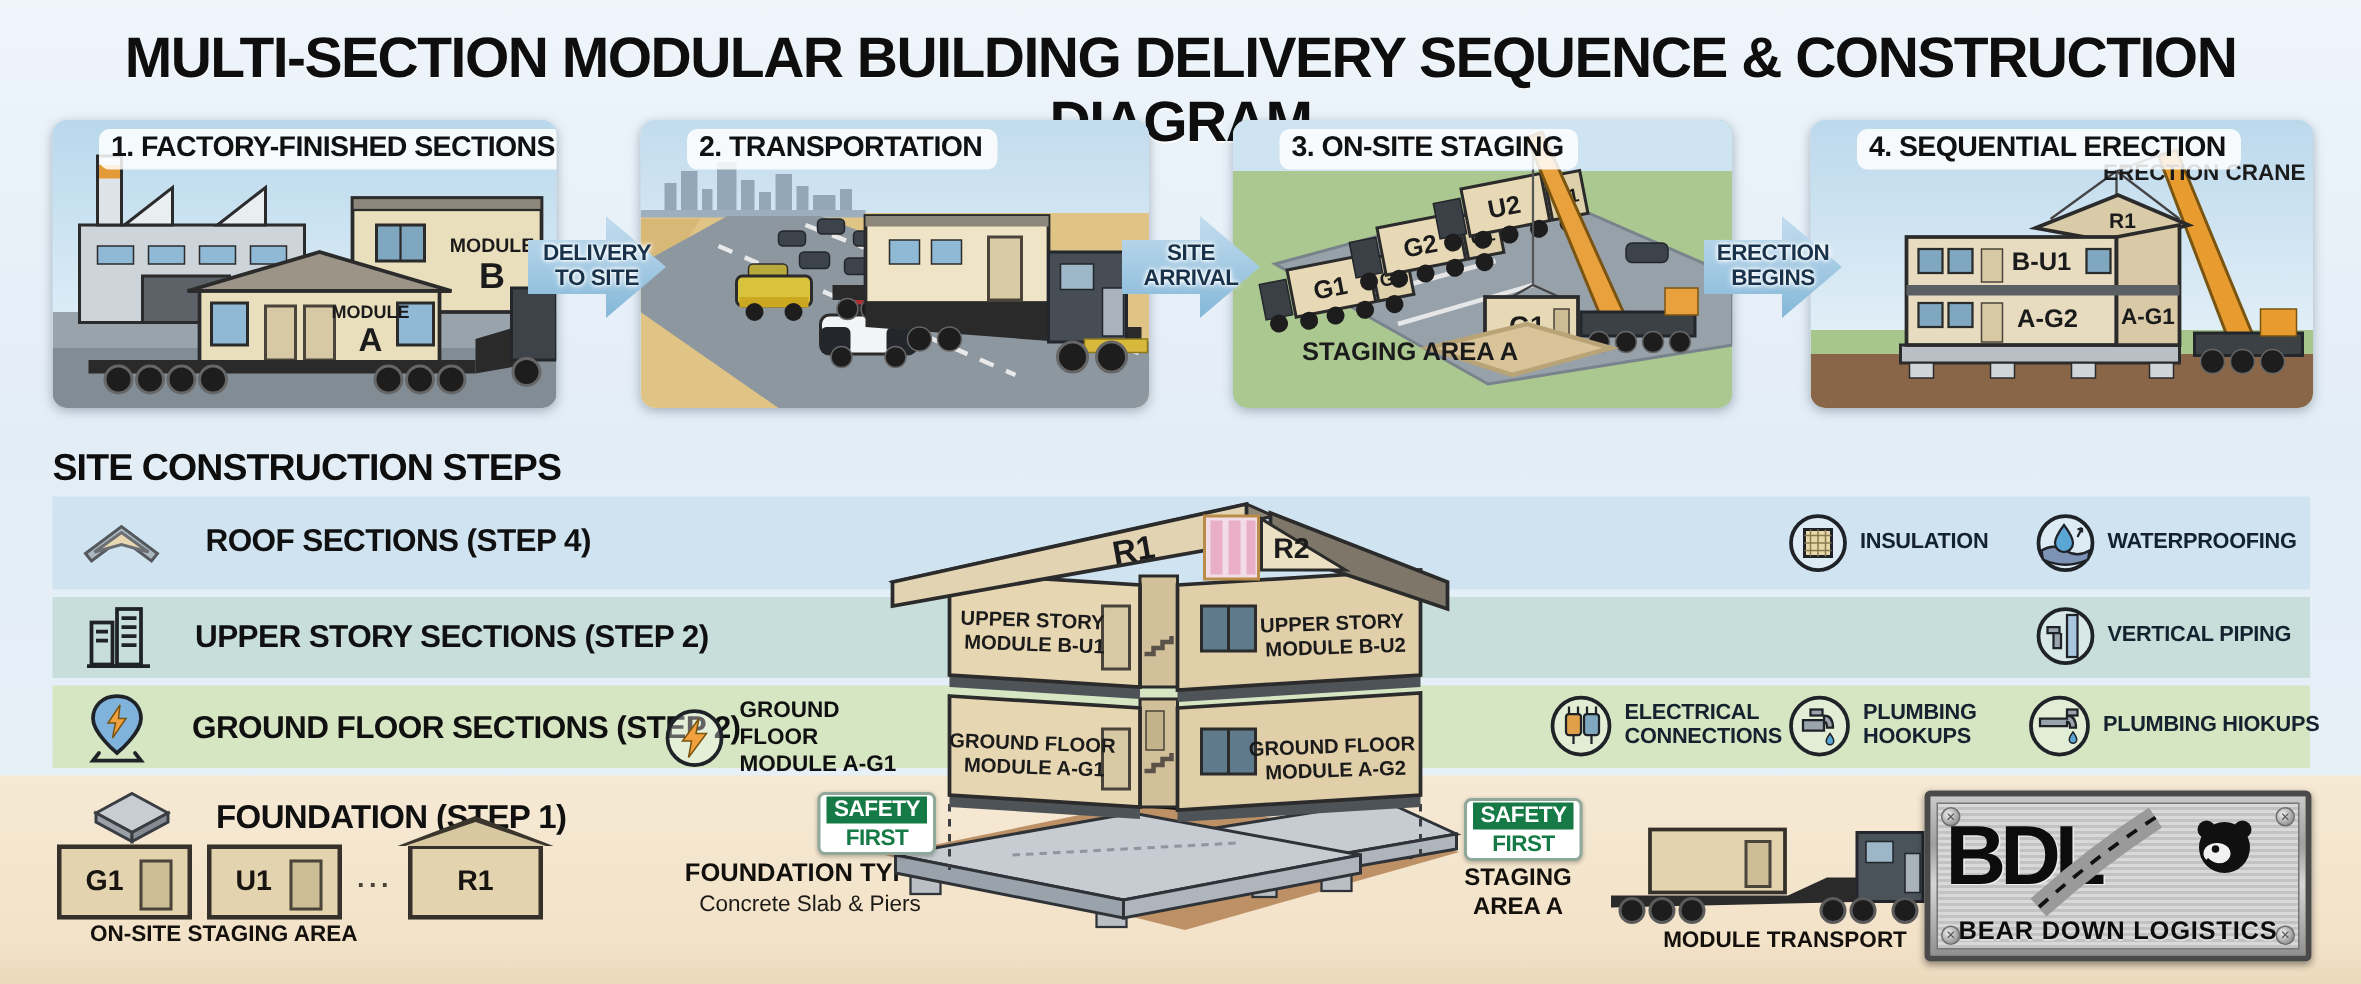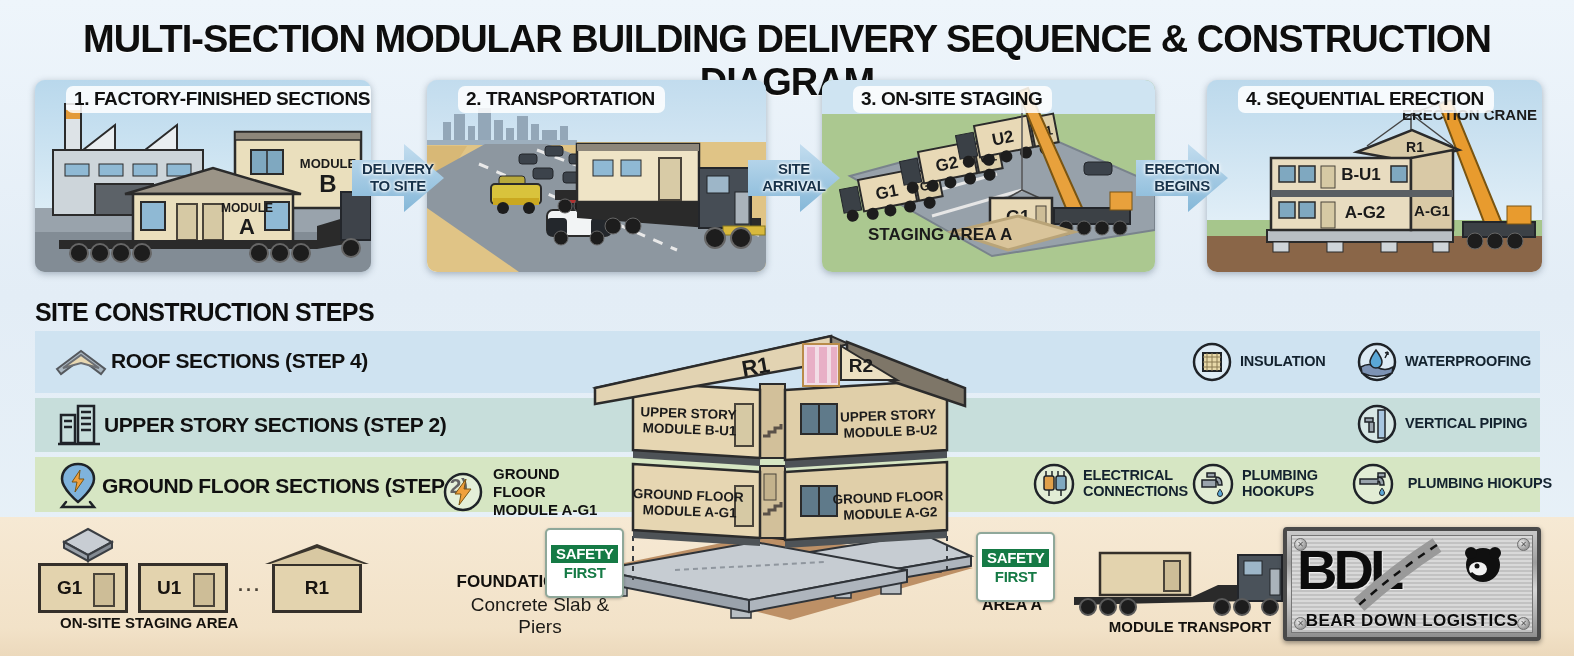--- a/index.html
+++ b/index.html
@@ -24,21 +24,21 @@
     text-shadow:0 0 3px #fff,0 0 5px #fff,0 0 2px #fff;}
   
   .steps-heading{position:absolute;left:35px;top:298px;font-size:25px;font-weight:bold;
     letter-spacing:-.6px;color:#0e0e0e;}
   .band{position:absolute;left:35px;width:1505px;z-index:1;}
   .band-roof{top:331px;height:62px;background:#cfe3f1;}
   .band-upper{top:398px;height:54px;background:#c7dedb;}
   .band-ground{top:457px;height:55px;background:#d6e6c3;}
   .ground-area{position:absolute;left:0;top:517px;width:1574px;height:139px;
     background:linear-gradient(180deg,#f6e9d4 0%,#f2e2c8 80%,#ecd9bc 100%);z-index:1;}
-  .row-label{position:absolute;display:flex;align-items:center;gap:4px;z-index:3;}
+  .row-label{position:absolute;display:flex;align-items:center;gap:30px;z-index:3;}
   .row-label .txt{font-size:21px;font-weight:bold;letter-spacing:-.4px;color:#101010;white-space:nowrap;}
   .row-foundation .txt{font-size:22px;}
   
   .legend{position:absolute;display:flex;align-items:center;gap:8px;z-index:3;}
   .legend .txt{font-size:14.5px;font-weight:bold;line-height:1.1;letter-spacing:-.2px;color:#13222e;}
   .circle-icon{flex:0 0 auto;}
   
   .module-note{position:absolute;left:443px;top:465px;display:flex;align-items:center;gap:10px;z-index:3;}
   .module-note .txt{font-size:15px;font-weight:bold;width:118px;line-height:1.2;color:#101010;}
   
@@ -56,27 +56,27 @@
     border-bottom:20px solid #3a352d;}
   .mod-roof:after{content:"";position:absolute;left:-47px;top:4px;width:0;height:0;
     border-left:47px solid transparent;border-right:47px solid transparent;
     border-bottom:16px solid #d8c8a2;}
   .mod-dots{font-size:18px;font-weight:bold;color:#4a4337;padding-bottom:12px;letter-spacing:2px;}
   .mod-caption{position:absolute;left:60px;top:614px;font-size:15px;font-weight:bold;z-index:3;color:#14110d;}
   
   .row-foundation{left:62px;top:527px;}
   
   .safety{position:absolute;background:#fff;border:2px solid #8fa89a;border-radius:5px;
-    padding:15px 4px;z-index:5;box-shadow:0 1px 3px rgba(0,0,0,.25);text-align:center;}
+    padding:1px 4px;z-index:5;box-shadow:0 1px 3px rgba(0,0,0,.25);text-align:center;}
   .safety .s1{background:#157a45;color:#fff;font-weight:bold;font-size:15px;
     padding:0 5px 1px;letter-spacing:-.3px;}
   .safety .s2{color:#157a45;font-weight:bold;font-size:15px;letter-spacing:-.3px;margin-top:1px;}
   .foundation-type{position:absolute;left:455px;top:572px;width:170px;text-align:center;z-index:3;}
   .foundation-type .t1{font-size:17px;font-weight:bold;color:#12100d;}
-  .foundation-type .t2{font-size:19px;color:#1c1a16;margin-top:2px;}
+  .foundation-type .t2{font-size:15px;color:#1c1a16;margin-top:2px;}
   .staging-bottom{position:absolute;left:962px;top:576px;width:100px;text-align:center;
     font-size:16px;font-weight:bold;line-height:1.2;color:#14110d;z-index:3;}
   .transport{position:absolute;left:1072px;top:545px;z-index:3;}
   .transport-caption{position:absolute;left:1105px;top:618px;width:170px;text-align:center;
     font-size:15px;font-weight:bold;color:#14110d;z-index:3;}
   
   .logo{position:absolute;left:1283px;top:527px;width:250px;height:106px;z-index:5;
     background:linear-gradient(180deg,#c9c9c9,#9f9f9f 30%,#d6d6d6 55%,#8f8f8f 100%);
     border:4px solid #4a4a4a;border-radius:4px;box-shadow:0 2px 5px rgba(0,0,0,.4);}
   .logo-inner{position:absolute;inset:4px;border:1px solid #777;
@@ -441,20 +441,21 @@
     </svg>
     <span class="txt">GROUND FLOOR SECTIONS (STEP 2)</span>
   </div>
 
   <div class="row-label row-foundation">
     <svg width="52" height="36" viewBox="0 0 52 36">
       <polygon points="26,2 50,15 26,28 2,15" fill="#c8cdd3" stroke="#3a3e43" stroke-width="2"></polygon>
       <polygon points="2,15 26,28 26,34 2,21" fill="#9aa1a9" stroke="#3a3e43" stroke-width="2"></polygon>
       <polygon points="50,15 26,28 26,34 50,21" fill="#848b93" stroke="#3a3e43" stroke-width="2"></polygon>
     </svg>
+    <span class="txt">FOUNDATION (STEP 1)</span>
   </div>
 
   <div class="module-note">
     <svg class="circle-icon" width="40" height="40" viewBox="0 0 40 40">
       <circle cx="20" cy="20" r="18" fill="rgba(255,255,255,.35)" stroke="#1f2328" stroke-width="2.5"></circle>
       <polygon points="23,7 12,22 18,22 16,33 28,17 21,17" fill="#f0a03c" stroke="#7a5512"></polygon>
     </svg>
     <div class="txt">GROUND FLOOR MODULE A-G1</div>
   </div>
 
@@ -507,21 +508,21 @@
   <div class="legend" style="left:1192px;top:463px;">
     <svg class="circle-icon" width="42" height="42" viewBox="0 0 42 42">
       <circle cx="21" cy="21" r="19" fill="rgba(255,255,255,.3)" stroke="#1f2328" stroke-width="2.5"></circle>
       <path d="M10,17 L24,17 L24,14 Q30,14 30,22 L26,22 Q26,18 24,18 L24,24 L10,24 Z" fill="#9aa4ad" stroke="#1f2328" stroke-width="1.5"></path>
       <rect x="15" y="10" width="8" height="4" fill="#9aa4ad" stroke="#1f2328" stroke-width="1.5"></rect>
       <path d="M28,26 C28,26 25.5,29.5 25.5,31 a2.5,2.5 0 0 0 5,0 C30.5,29.5 28,26 28,26 Z" fill="#5aa7d6" stroke="#1f2328"></path>
     </svg>
     <div class="txt" style="width:90px;">PLUMBING HOOKUPS</div>
   </div>
 
-  <div class="legend" style="left:1352px;top:463px;text-align:right;">
+  <div class="legend" style="left:1352px;top:463px;">
     <svg class="circle-icon" width="42" height="42" viewBox="0 0 42 42">
       <circle cx="21" cy="21" r="19" fill="rgba(255,255,255,.3)" stroke="#1f2328" stroke-width="2.5"></circle>
       <path d="M8,16 L26,16 L26,14 Q32,14 32,22 L28,22 Q28,18 26,18 L26,21 L8,21 Z" fill="#9aa4ad" stroke="#1f2328" stroke-width="1.5"></path>
       <rect x="26" y="10" width="7" height="4" fill="#9aa4ad" stroke="#1f2328" stroke-width="1.5"></rect>
       <path d="M30,25 C30,25 27.5,28.5 27.5,30 a2.5,2.5 0 0 0 5,0 C32.5,28.5 30,25 30,25 Z" fill="#5aa7d6" stroke="#1f2328"></path>
     </svg>
     <div class="txt" style="width:150px;">PLUMBING HIOKUPS</div>
   </div>
 
   <div class="building">

